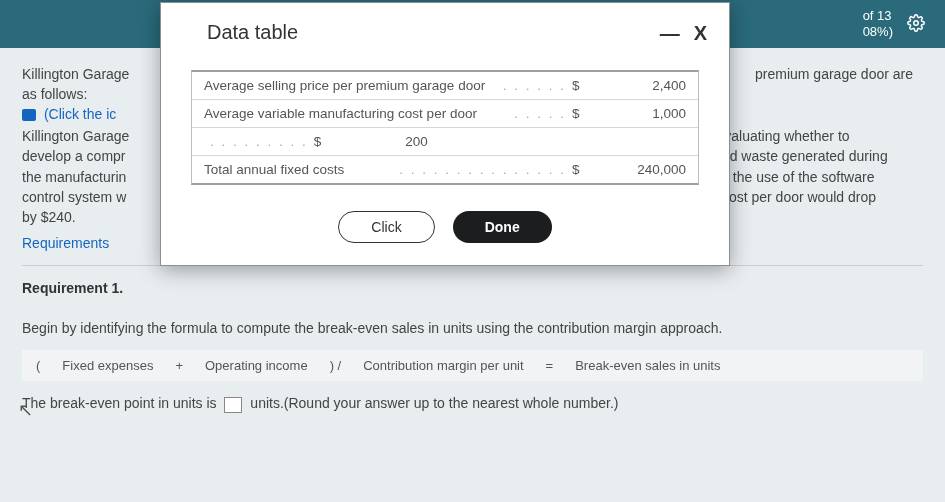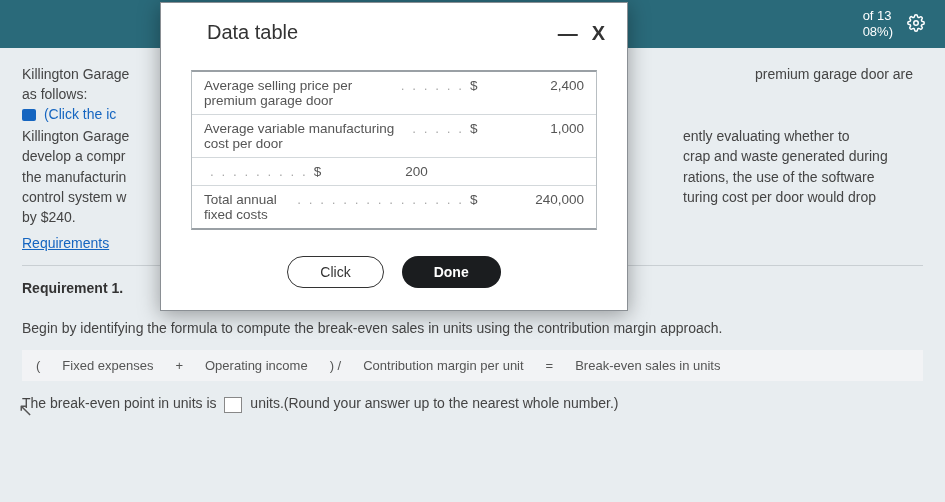--- a/index.html
+++ b/index.html
@@ -35,21 +35,21 @@
       position: relative;
     }
     .intro-line { margin-bottom: 4px; color: #444; }
     .icon-link { color: #1565c0; cursor: pointer; }
     .data-icon {
       display: inline-block; width: 14px; height: 12px;
       background: #1565c0; margin-right: 4px; vertical-align: middle;
       border-radius: 2px;
     }
     .para { color: #444; line-height: 1.45; margin-bottom: 8px; }
-    .req-link { color: #1565c0; text-decoration: underline; cursor: pointer; }
+    .req-link { color: #1565c0; cursor: pointer; }
     hr.sep { border: none; border-top: 1px solid #c9cfd3; margin: 14px 0; }
     .req-head { font-weight: bold; margin-bottom: 24px; color: #333; }
     .req-body { color: #444; margin-bottom: 14px; }
     .formula-bar {
       background: #f2f3f5;
       display: flex; align-items: center;
       padding: 8px 14px; gap: 22px;
       color: #555; font-size: 13px;
     }
     .formula-bar .slot { white-space: nowrap; }
@@ -57,21 +57,21 @@
     .answer-box {
       display: inline-block; width: 18px; height: 16px;
       border: 1px solid #888; vertical-align: middle; margin: 0 4px;
       background: #fff;
     }
 
     
     .modal {
       position: absolute;
       left: 160px; top: 2px;
-      width: 468px;
+      width: 570px;
       background: #fff;
       border: 1px solid #8a8f94;
       box-shadow: 0 4px 20px rgba(0,0,0,0.35);
       z-index: 10;
       padding: 18px 22px 22px 22px;
     }
     .modal-head {
       display: flex; justify-content: space-between; align-items: center;
       margin-bottom: 26px;
     }

